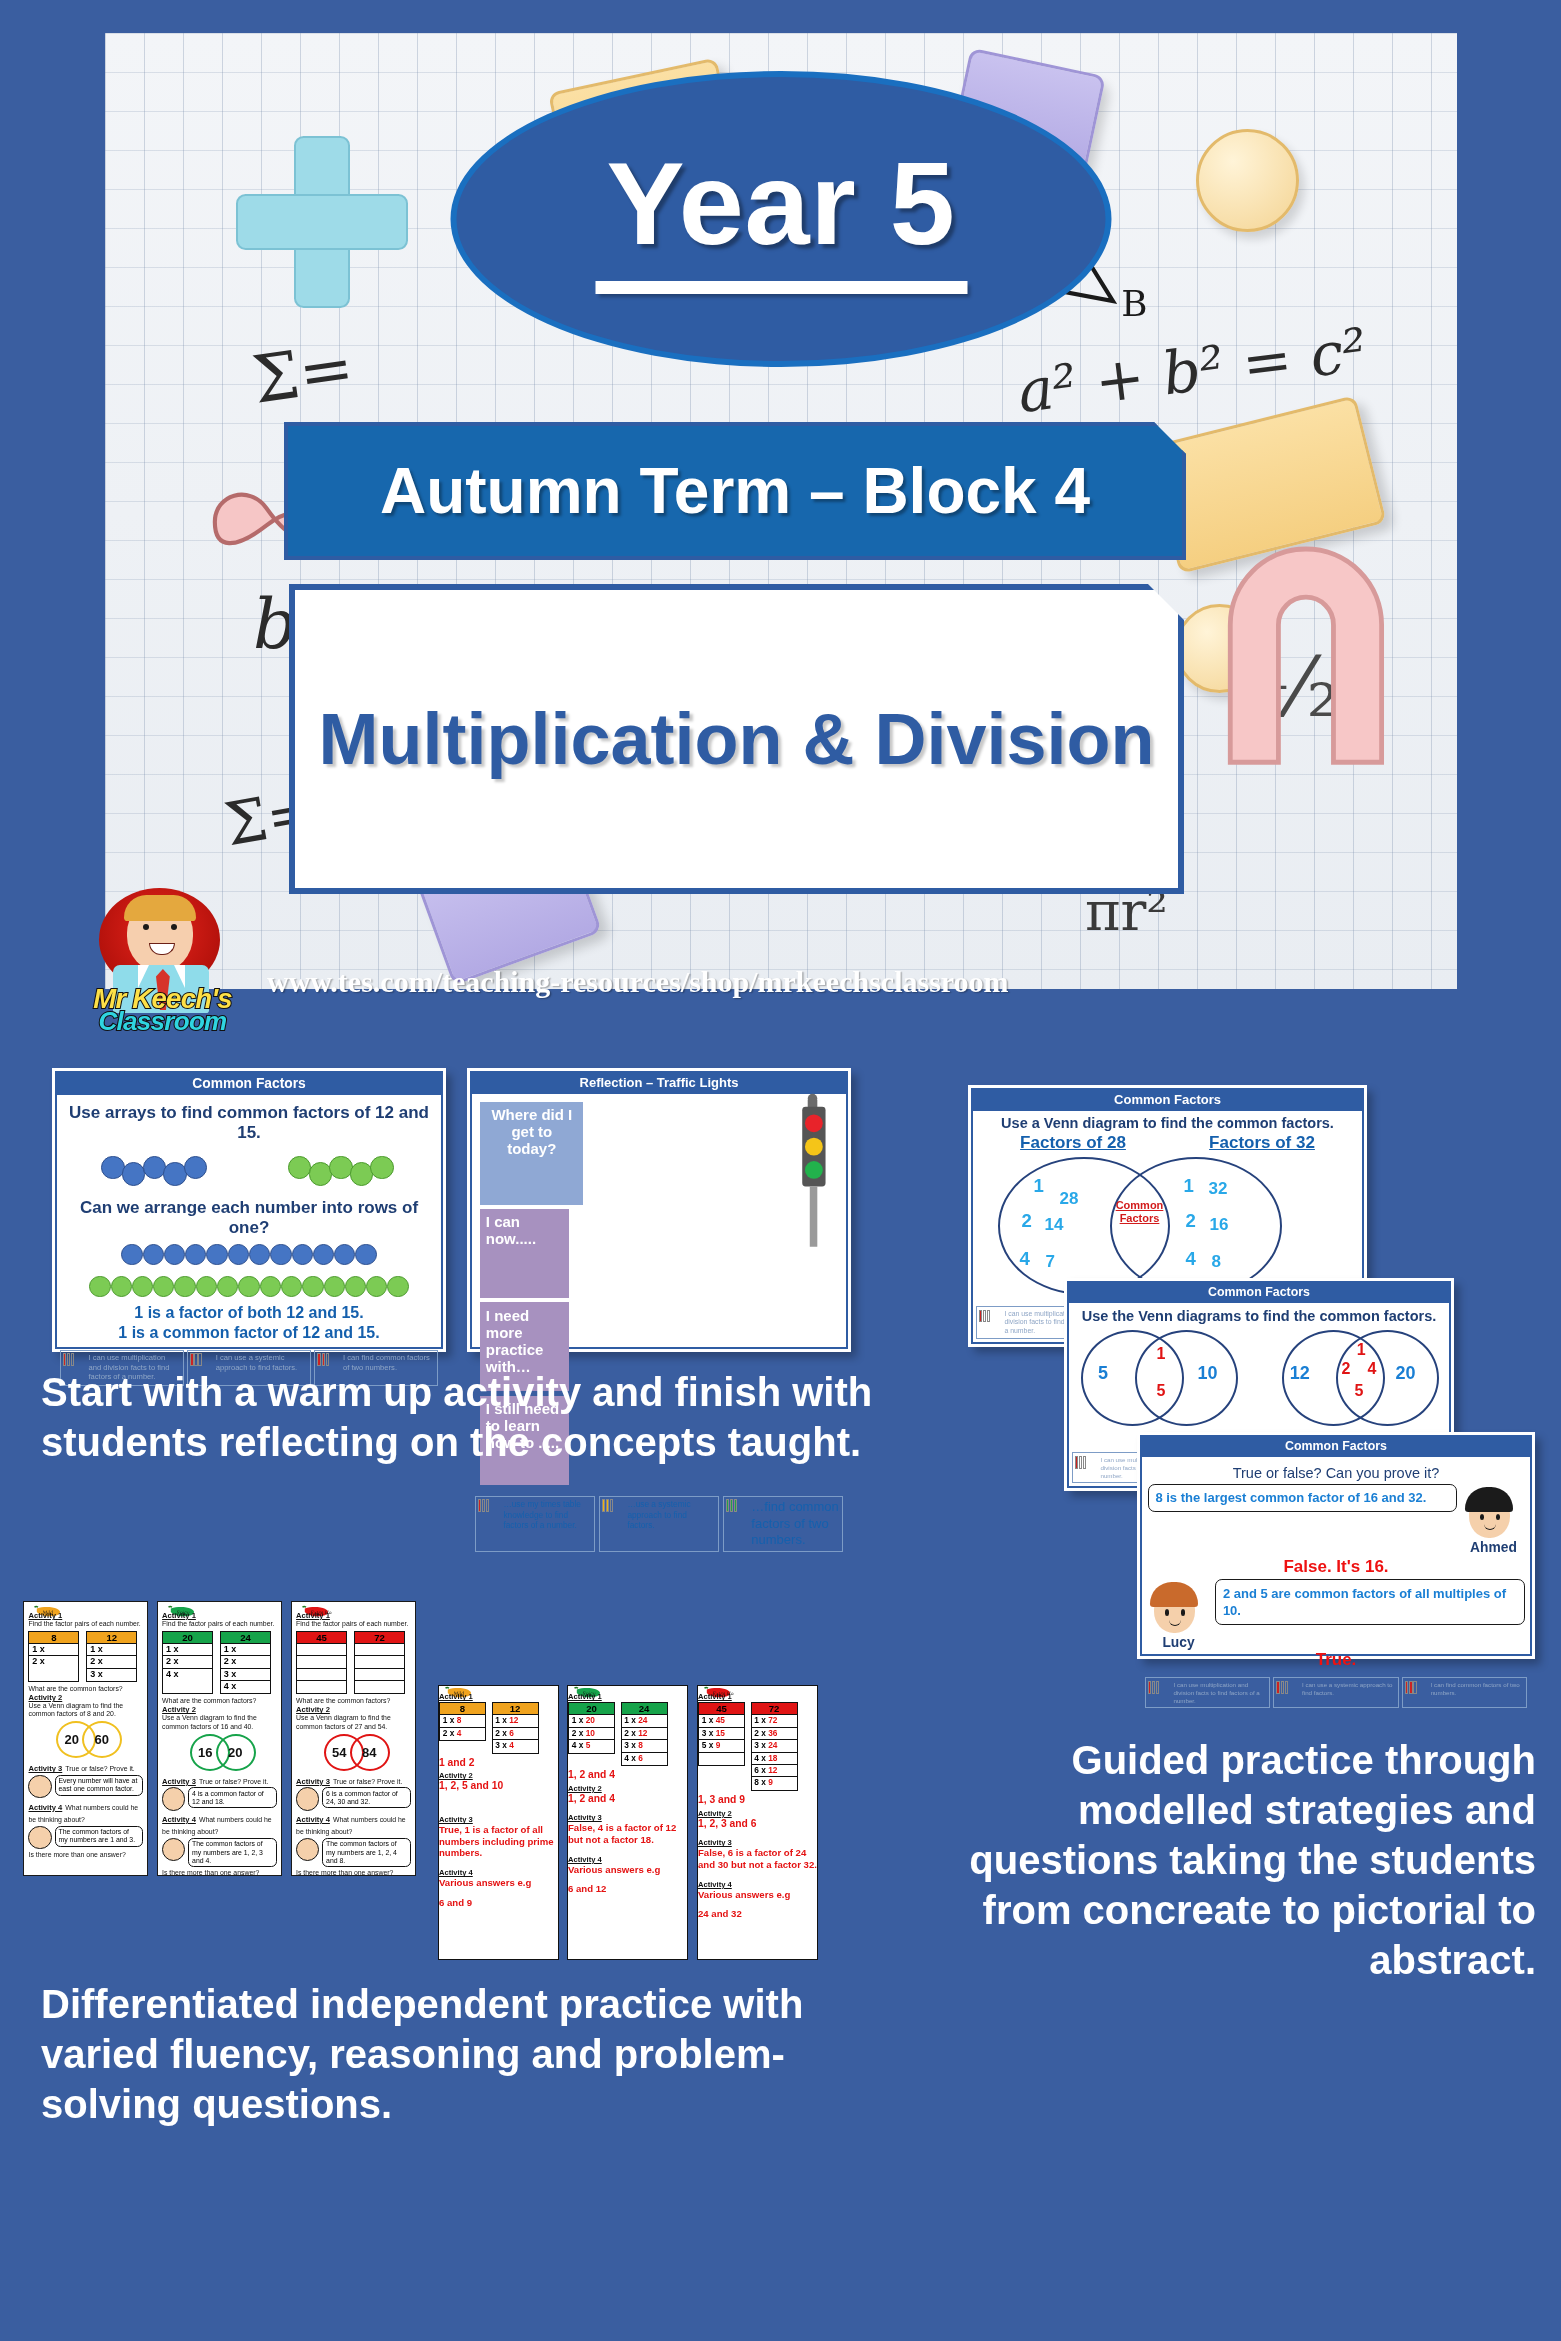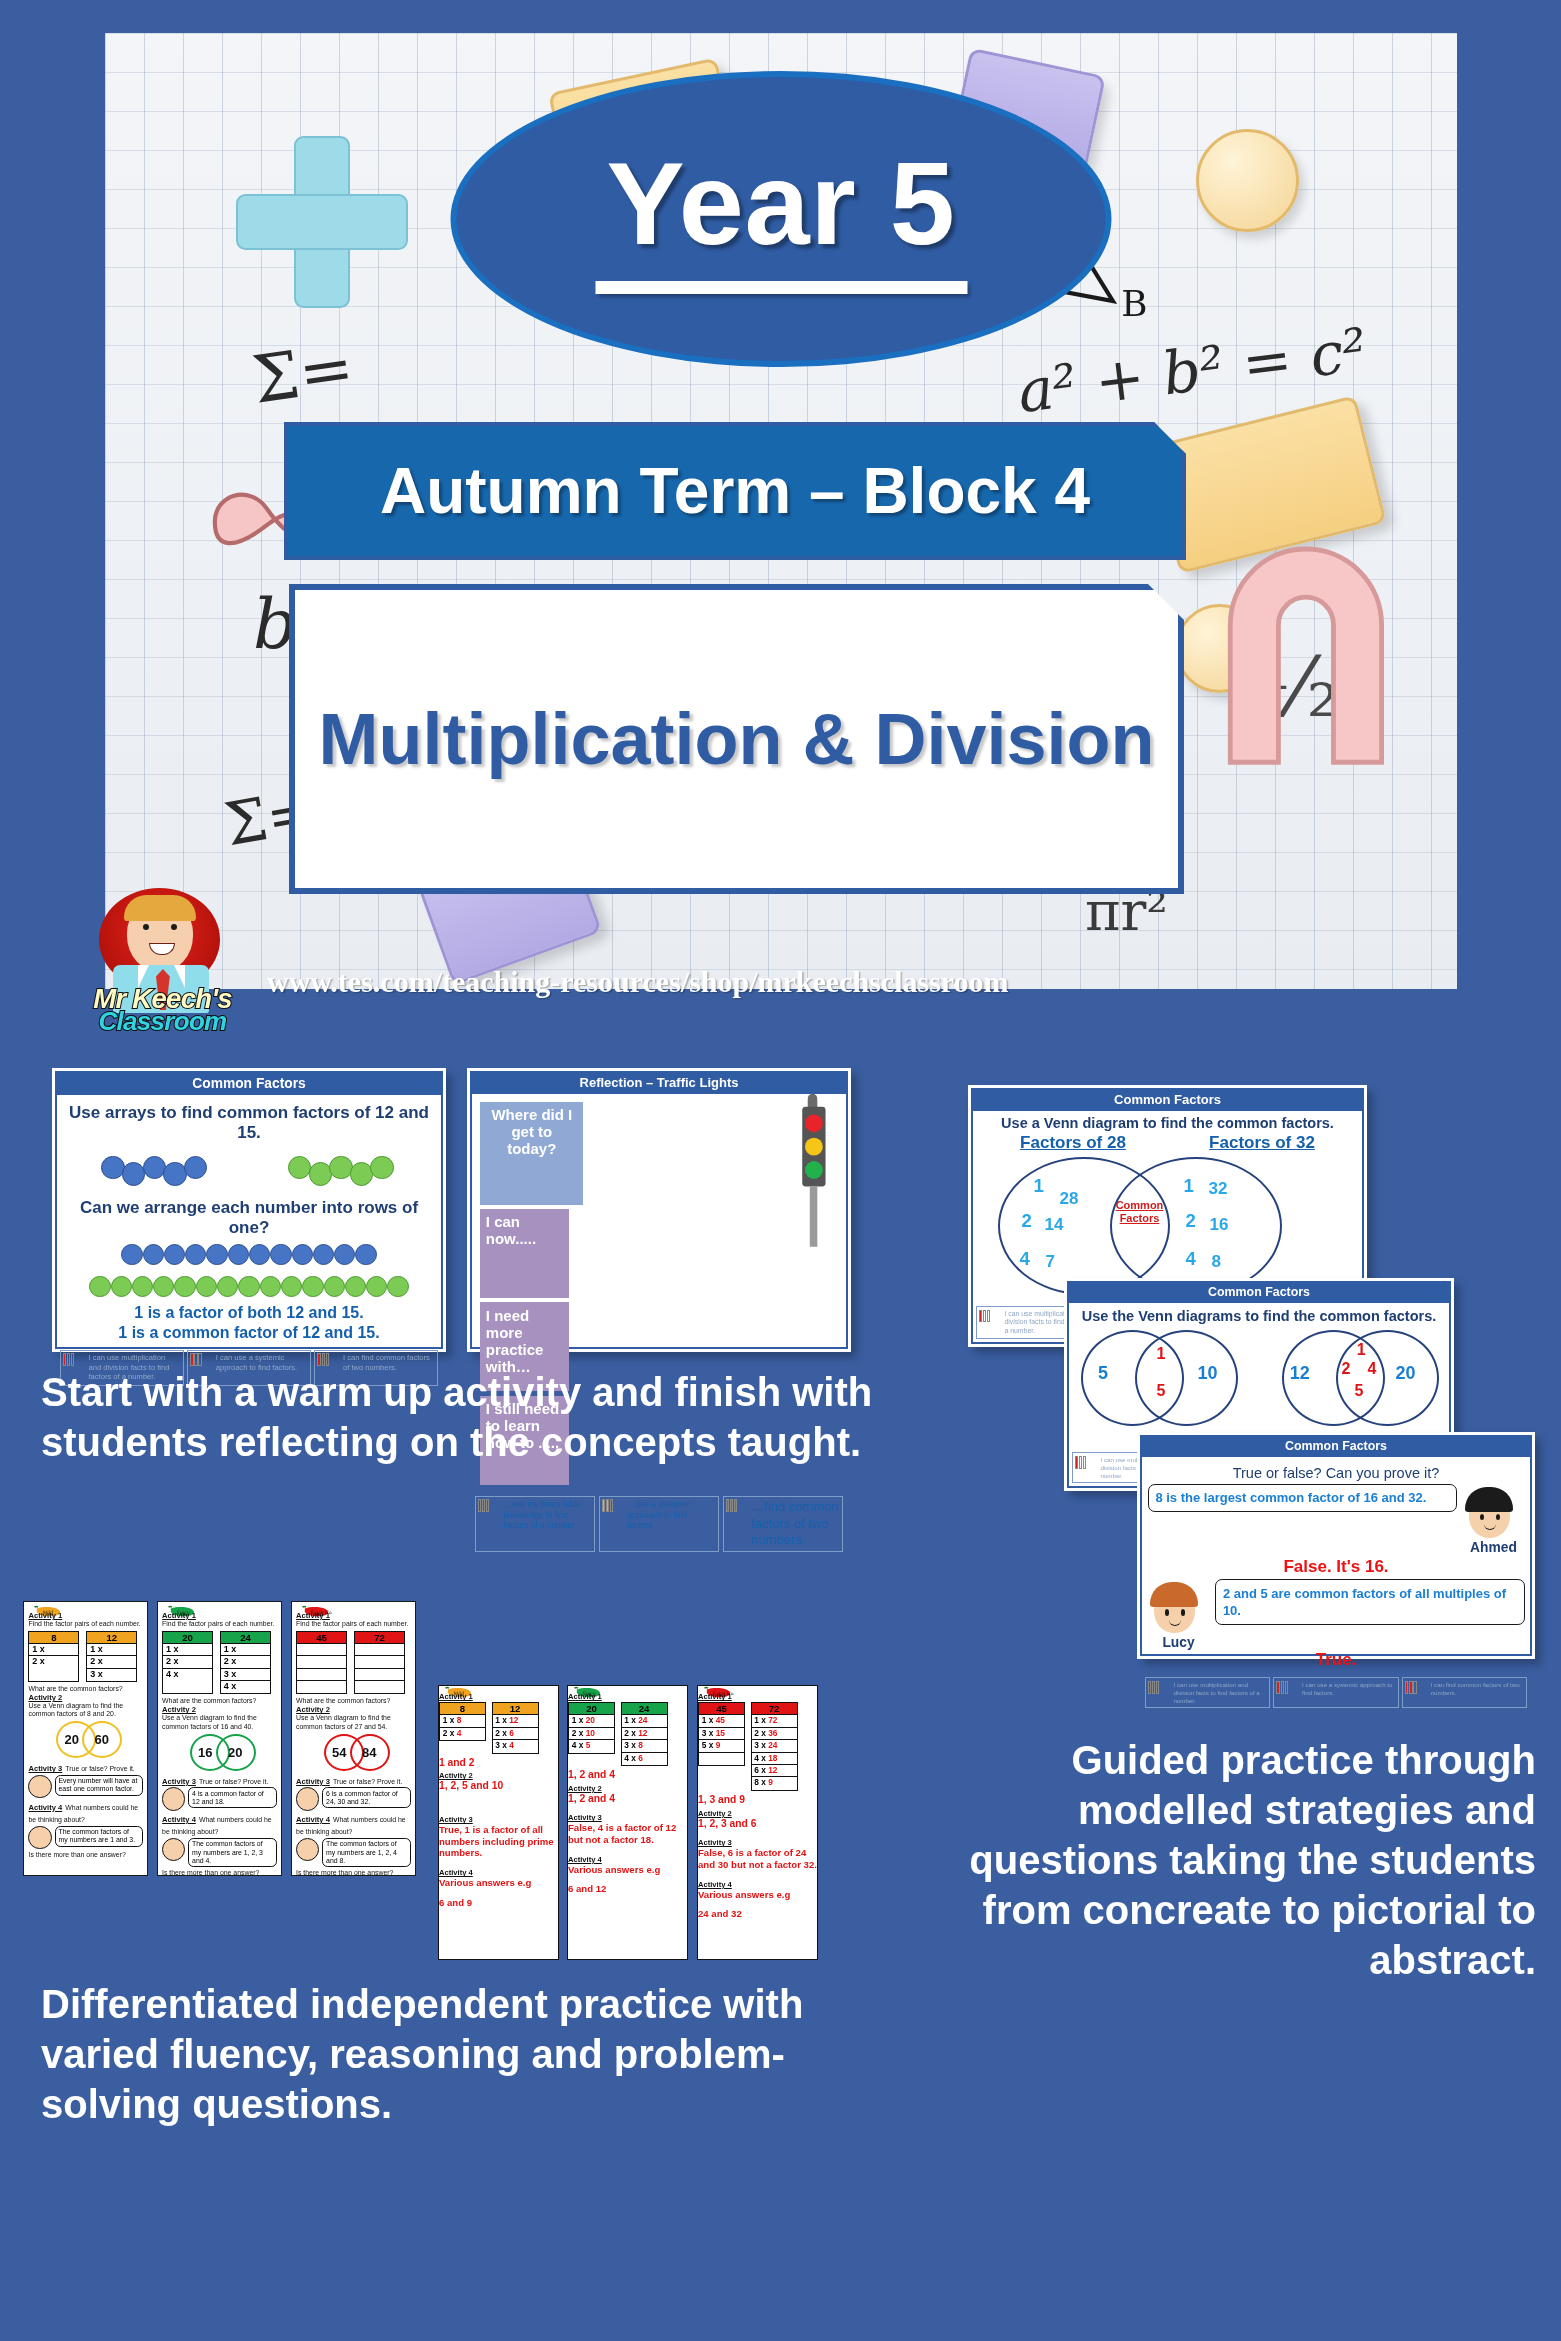--- a/index.html
+++ b/index.html
@@ -123,21 +123,21 @@
     background: #fff; border: 1.4px solid #6b2016; border-radius: 0 0 13.8px 13.8px; }
   .logo .shirt { position: absolute; left: 33px; top: 77px; width: 96px; height: 48px;
     background: #8fdcea; border-radius: 6.9px 6.9px 2.8px 2.8px; }
   .logo .collar-l, .logo .collar-r { position:absolute; top:77px; width:0;height:0;
     border-style: solid; }
   .logo .collar-l { left: 58px; border-width: 23.4px 11px 0 0; border-color: #fff transparent transparent transparent; }
   .logo .collar-r { left: 94px; border-width: 23.4px 0 0 11px; border-color: #fff transparent transparent transparent; }
   .logo .tie { position: absolute; left: 76px; top: 81px; width: 13.8px; height: 41px;
     background: #d6342a; clip-path: polygon(50% 0,100% 18%,72% 100%,28% 100%,0 18%); }
   .logo .l1 { position: absolute; left: 0; top: 95px; width: 165px; text-align: center;
-    font-size: 27.5px; font-weight: 700; color: #fef9c3; font-style: italic;
+    font-size: 27.5px; font-weight: 700; color: #fde047; font-style: italic;
     -webkit-text-stroke: 2.1px #111; paint-order: stroke fill; letter-spacing: -0.7px; }
   .logo .l2 { position: absolute; left: 0; top: 118px; width: 165px; text-align: center;
     font-size: 26px; font-weight: 700; color: #2fd4e0; font-style: italic;
     -webkit-text-stroke: 2.1px #111; paint-order: stroke fill; letter-spacing: -0.7px; }
 
   .url {
     position: absolute; left: 267px; top: 965px;
     color: #fff; font-size: 30px; font-weight: 700;
     font-family: "Liberation Serif", serif;
     text-shadow: 1.4px 1.4px 1.4px rgba(0,0,0,.3);

